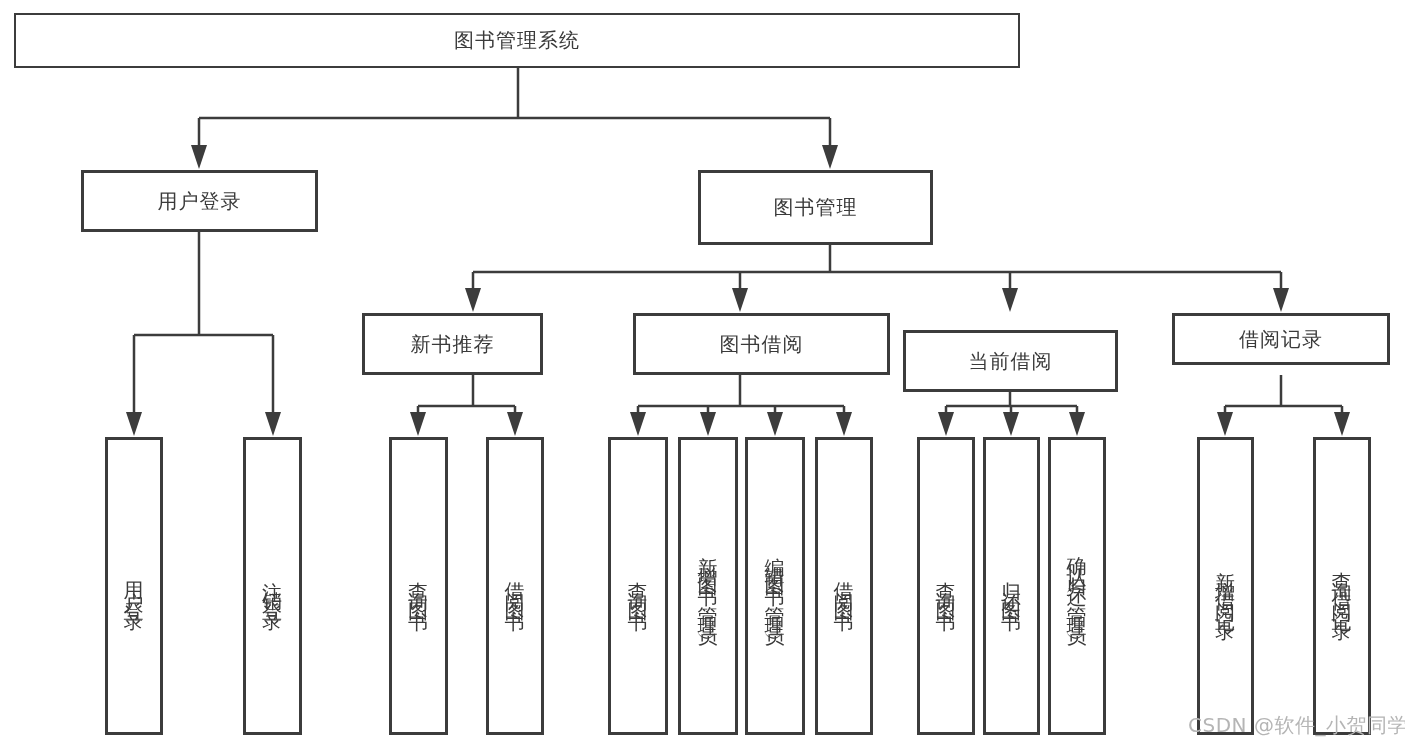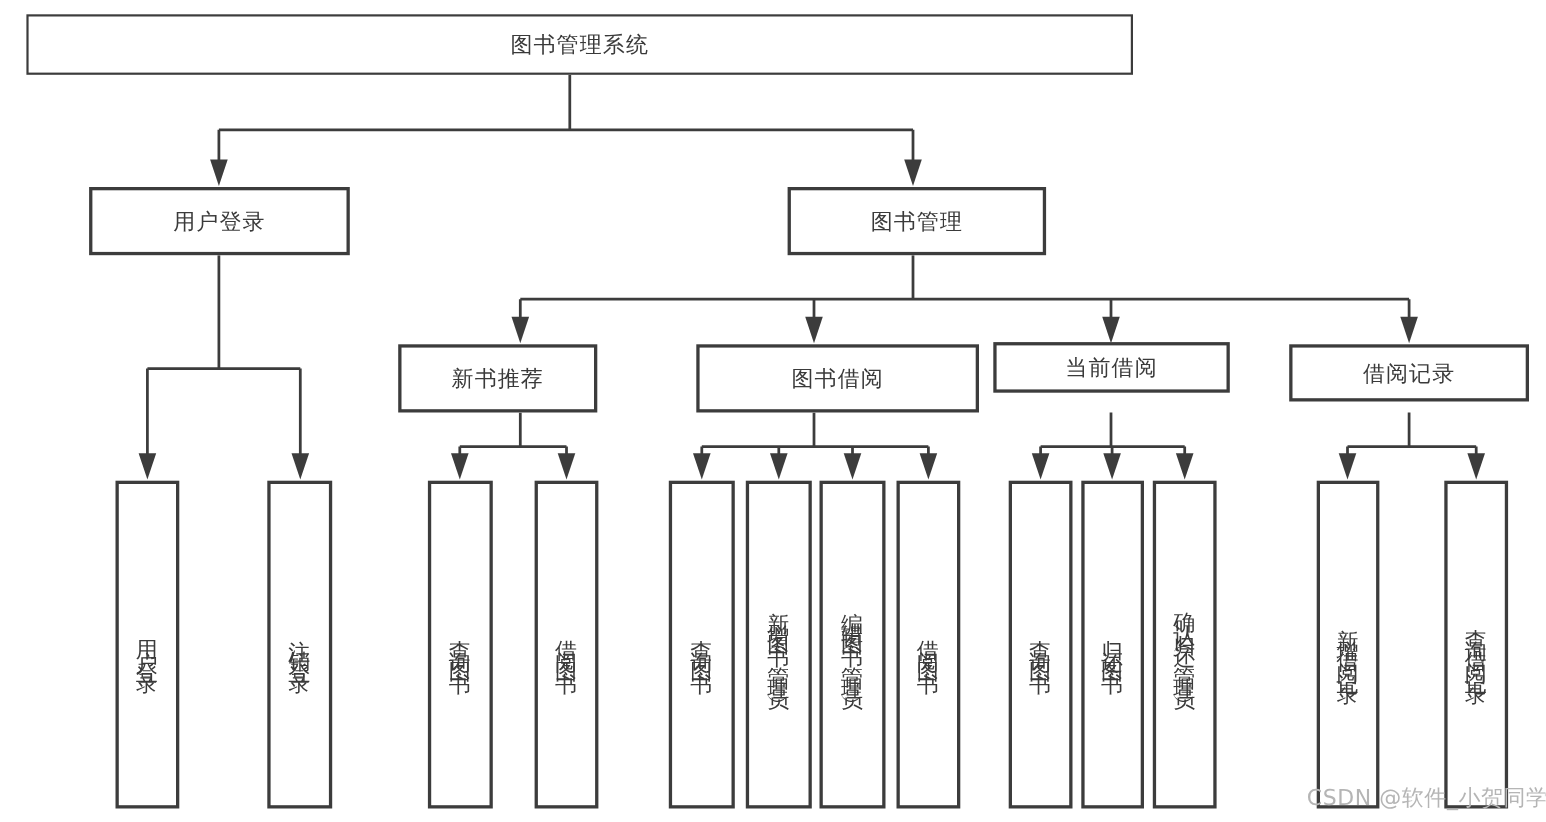--- a/index.html
+++ b/index.html
@@ -73,38 +73,38 @@
     <path class="ah" d="M1003 412 L1019 412 L1011 436 Z"></path>
     <path class="ah" d="M1069 412 L1085 412 L1077 436 Z"></path>
   </g>
   <g>
     <path class="ln" d="M1281 375 V406 M1225 406 H1342 M1225 406 V414 M1342 406 V414"></path>
     <path class="ah" d="M1217 412 L1233 412 L1225 436 Z"></path>
     <path class="ah" d="M1334 412 L1350 412 L1342 436 Z"></path>
   </g>
 </svg>
 
-<div class="node root" style="left:24px;top:13px;width:1006px;height:55px">
+<div class="node root" style="left:14px;top:13px;width:1006px;height:55px">
   <span class="hlabel">图书管理系统</span>
 </div>
 
 <div class="node" style="left:81px;top:170px;width:237px;height:62px">
   <span class="hlabel">用户登录</span>
 </div>
-<div class="node" style="left:716px;top:170px;width:235px;height:62px">
+<div class="node" style="left:698px;top:170px;width:235px;height:75px">
   <span class="hlabel">图书管理</span>
 </div>
 
 <div class="node" style="left:362px;top:313px;width:181px;height:62px">
   <span class="hlabel">新书推荐</span>
 </div>
 <div class="node" style="left:633px;top:313px;width:257px;height:62px">
   <span class="hlabel">图书借阅</span>
 </div>
-<div class="node" style="left:903px;top:311px;width:215px;height:46px">
+<div class="node" style="left:903px;top:330px;width:215px;height:62px">
   <span class="hlabel">当前借阅</span>
 </div>
 <div class="node" style="left:1172px;top:313px;width:218px;height:52px">
   <span class="hlabel">借阅记录</span>
 </div>
 
 <div class="node vnode" style="left:105px;top:437px;width:58px;height:298px">
   <span class="vlabel">用户登录</span>
 </div>
 <div class="node vnode" style="left:243px;top:437px;width:59px;height:298px">

